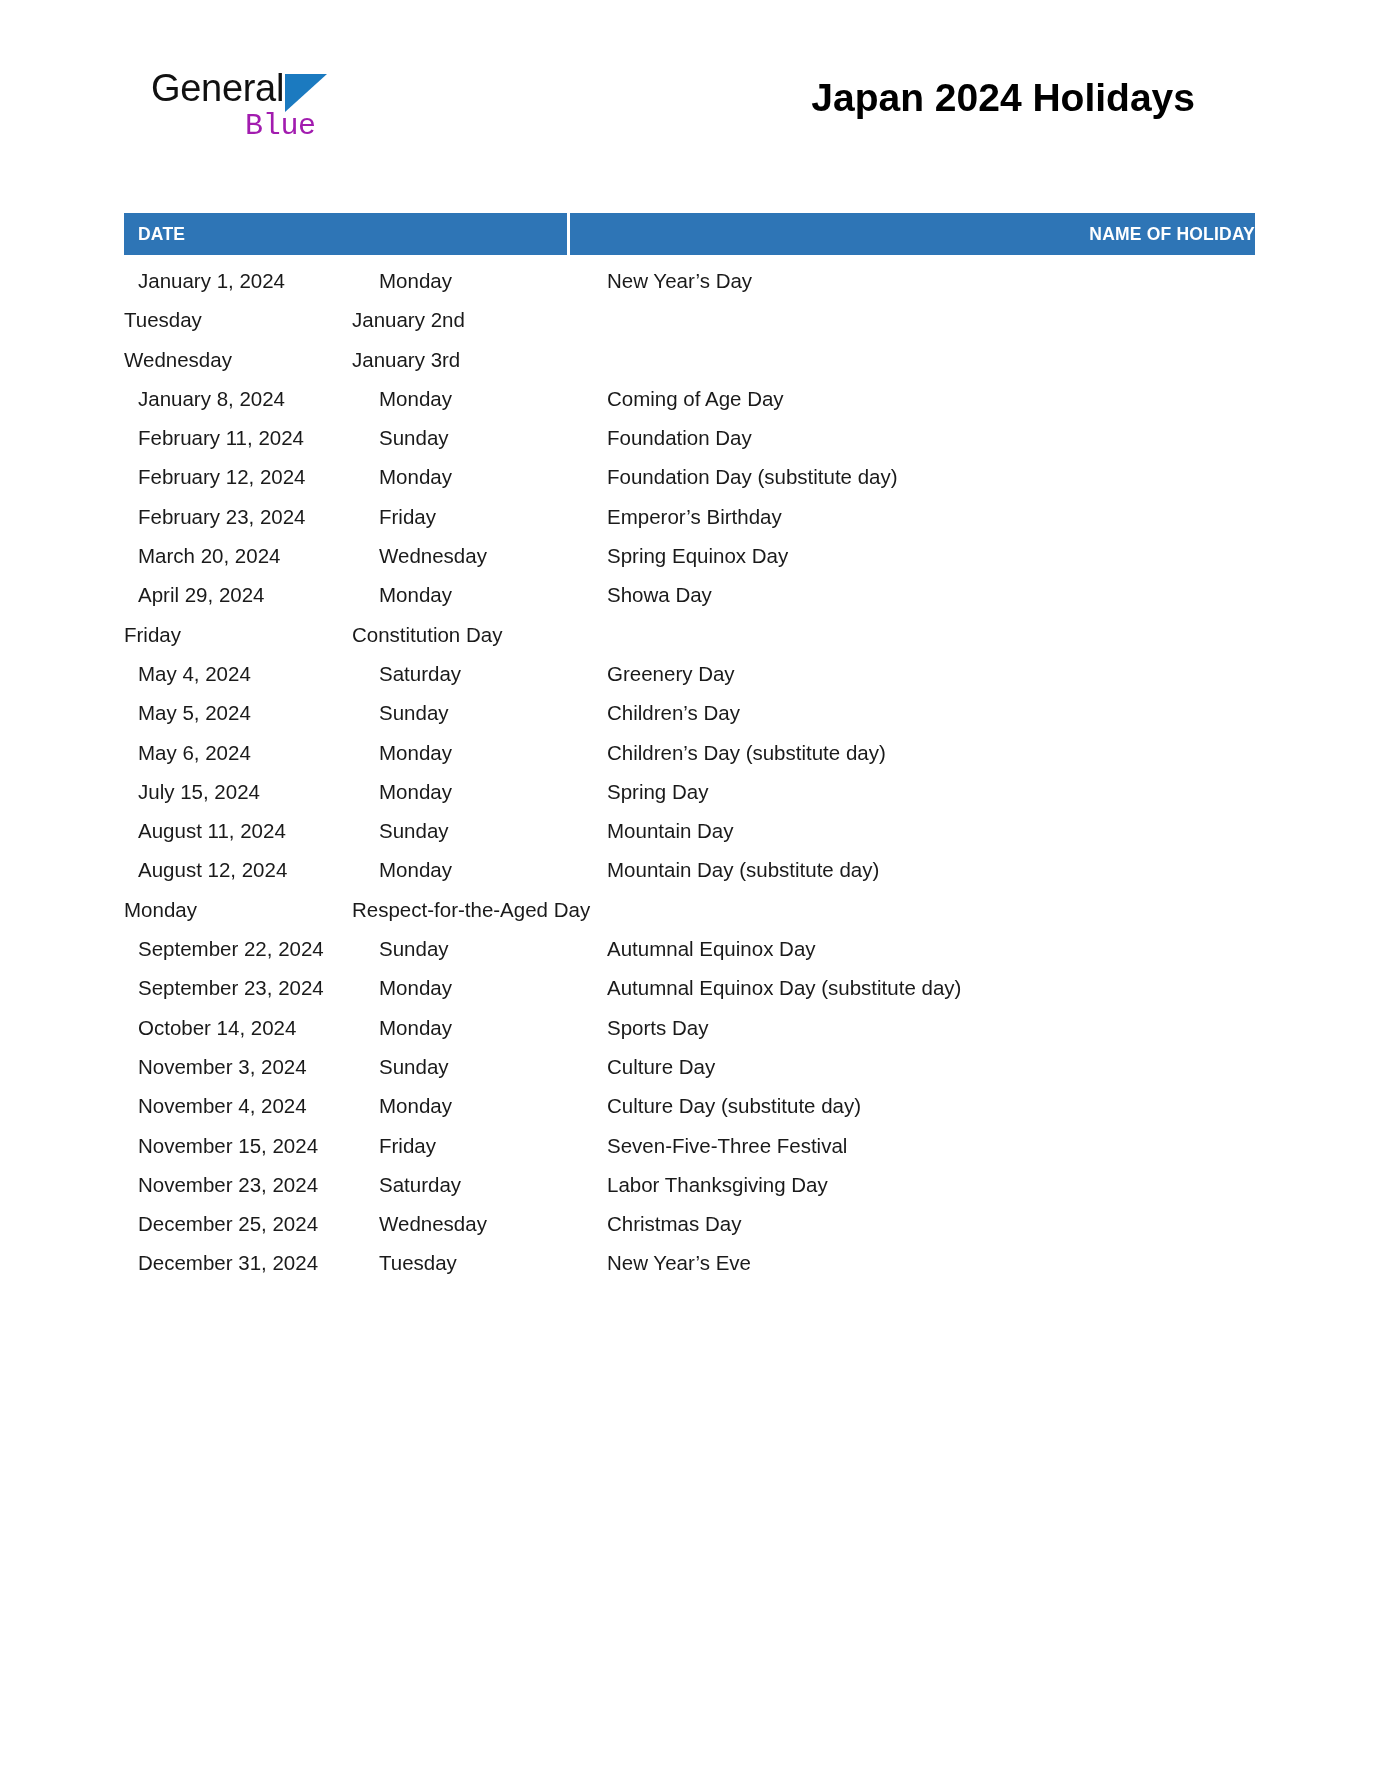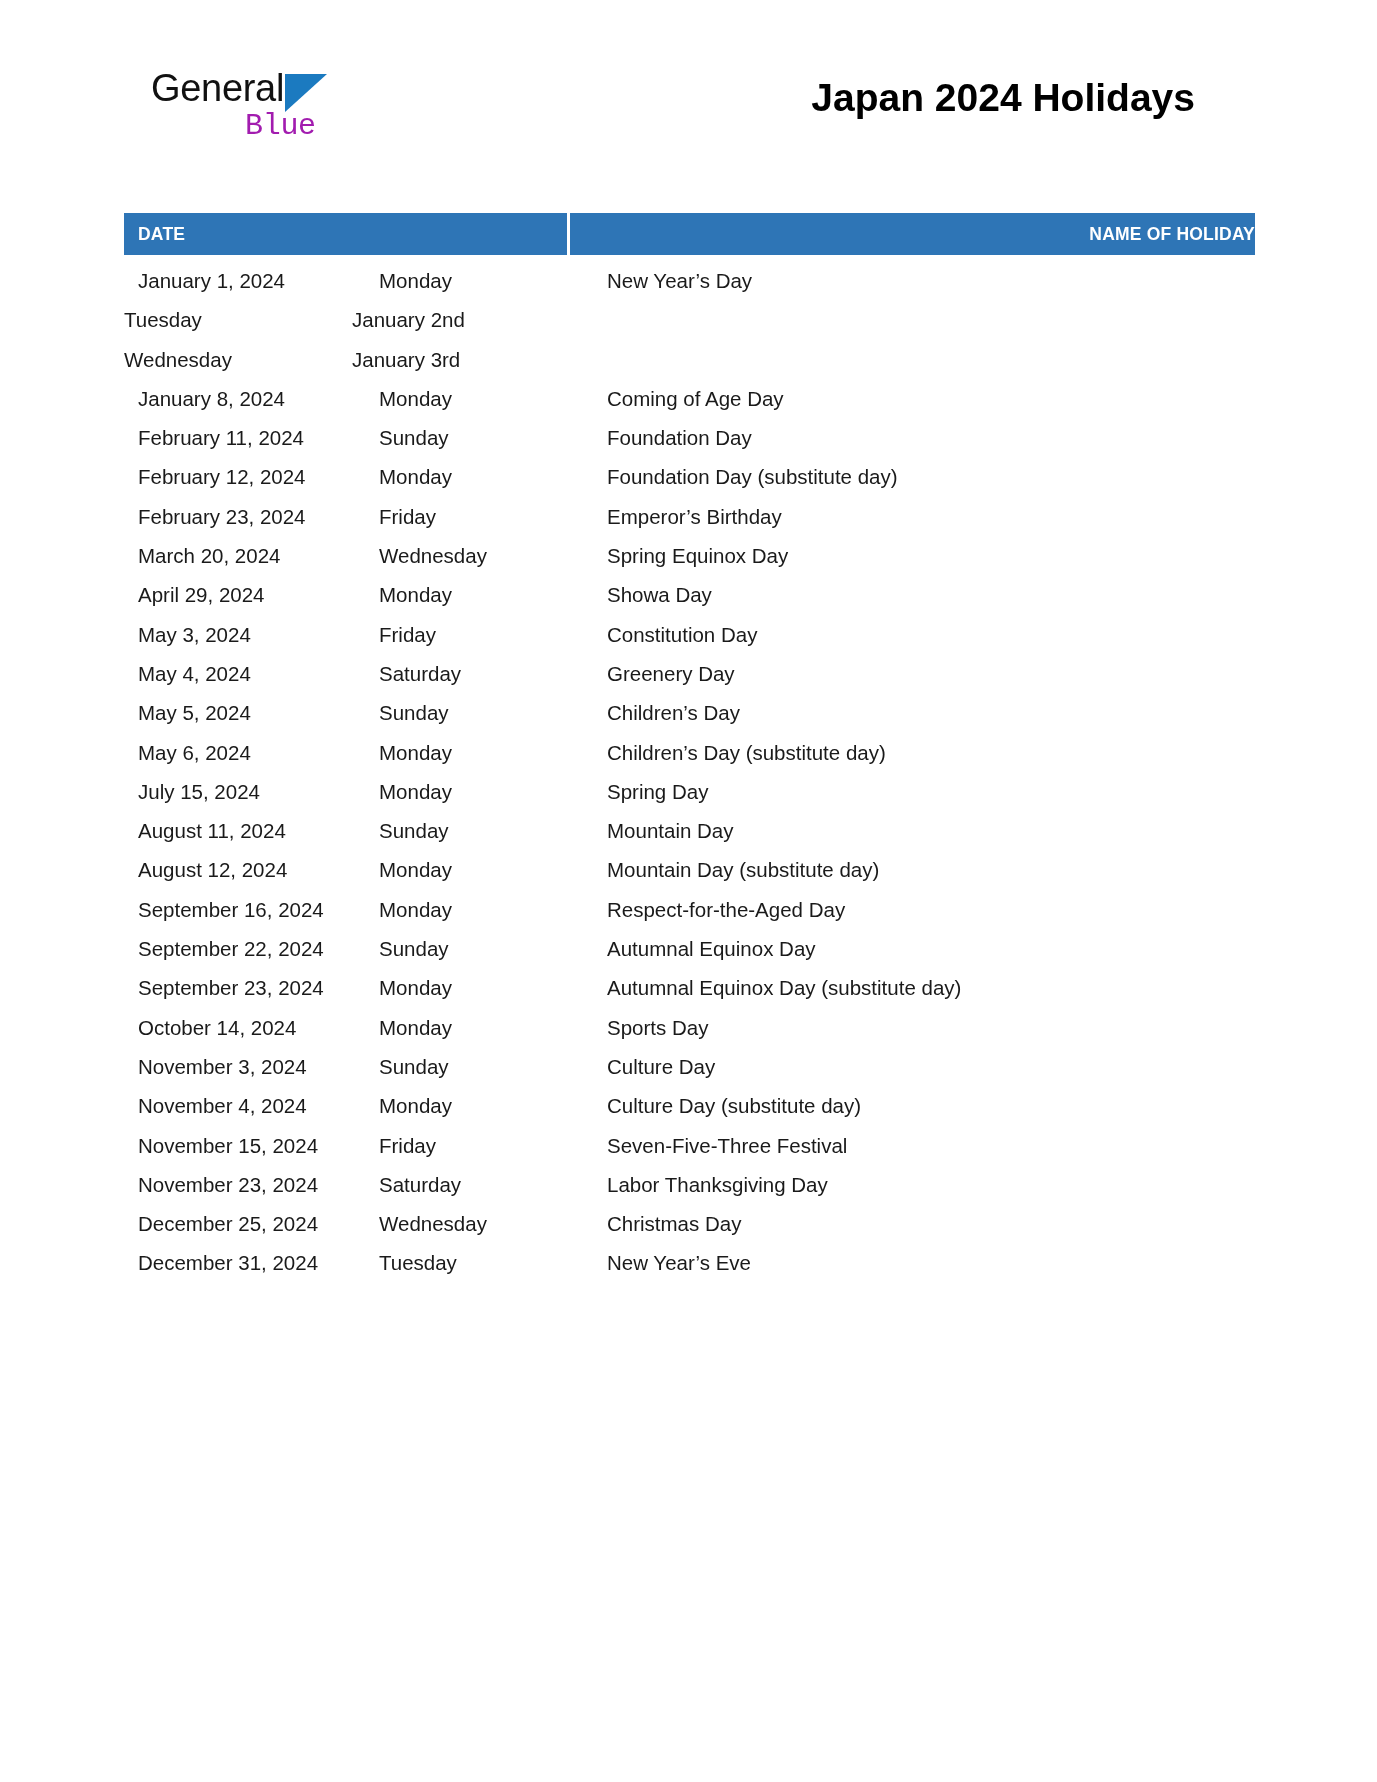--- a/index.html
+++ b/index.html
@@ -205,21 +205,20 @@
           <div class="td td-date">March 20, 2024</div>
           <div class="td td-weekday">Wednesday</div>
           <div class="td td-name">Spring Equinox Day</div>
         </div>
         <div class="tr">
           <div class="td td-date">April 29, 2024</div>
           <div class="td td-weekday">Monday</div>
           <div class="td td-name">Showa Day</div>
         </div>
         <div class="tr">
-          <div class="td td-date">May 3, 2024</div>
           <div class="td td-weekday">Friday</div>
           <div class="td td-name">Constitution Day</div>
         </div>
         <div class="tr">
           <div class="td td-date">May 4, 2024</div>
           <div class="td td-weekday">Saturday</div>
           <div class="td td-name">Greenery Day</div>
         </div>
         <div class="tr">
           <div class="td td-date">May 5, 2024</div>
@@ -240,21 +239,20 @@
           <div class="td td-date">August 11, 2024</div>
           <div class="td td-weekday">Sunday</div>
           <div class="td td-name">Mountain Day</div>
         </div>
         <div class="tr">
           <div class="td td-date">August 12, 2024</div>
           <div class="td td-weekday">Monday</div>
           <div class="td td-name">Mountain Day (substitute day)</div>
         </div>
         <div class="tr">
-          <div class="td td-date">September 16, 2024</div>
           <div class="td td-weekday">Monday</div>
           <div class="td td-name">Respect-for-the-Aged Day</div>
         </div>
         <div class="tr">
           <div class="td td-date">September 22, 2024</div>
           <div class="td td-weekday">Sunday</div>
           <div class="td td-name">Autumnal Equinox Day</div>
         </div>
         <div class="tr">
           <div class="td td-date">September 23, 2024</div>

